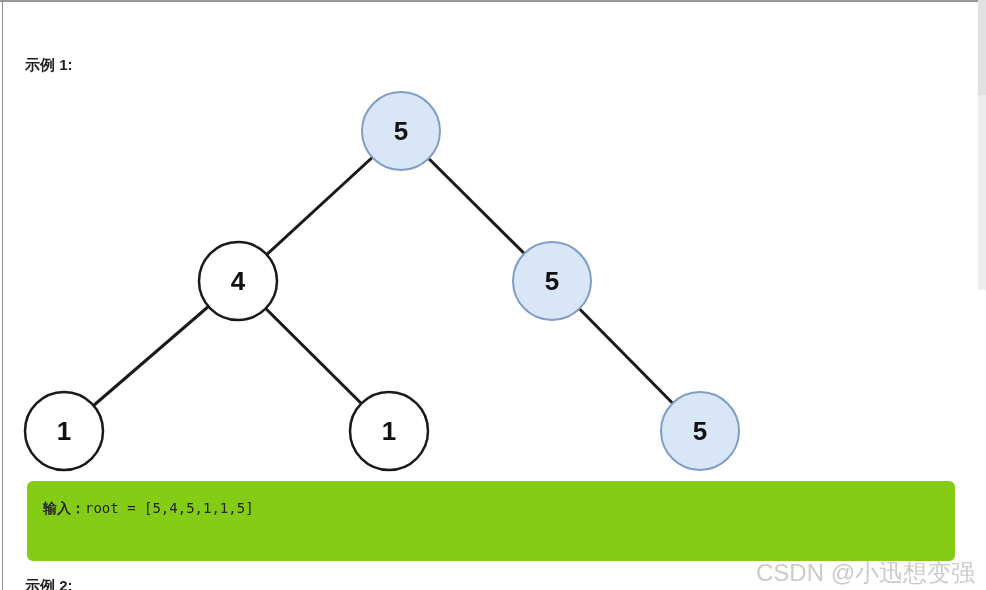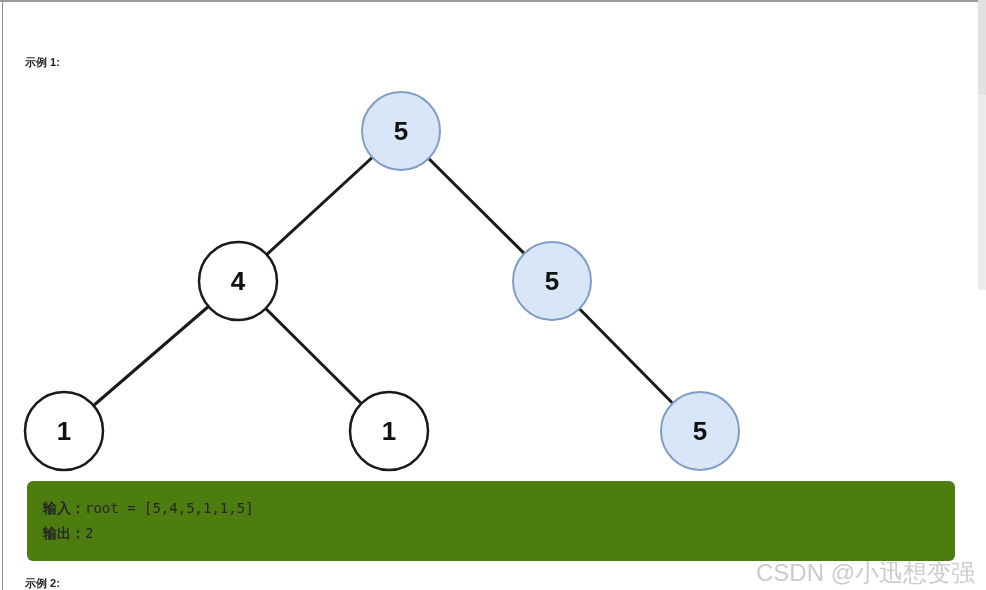--- a/index.html
+++ b/index.html
@@ -19,35 +19,35 @@
     position: absolute; right: 0; top: 0; width: 8px; height: 290px;
     background: #ececec;
   }
   .scrollbar-thumb {
     position: absolute; right: 0; top: 0; width: 8px; height: 95px;
     background: #dfe1e3;
   }
 
   .example-label {
     position: absolute;
-    font-size: 11px; font-weight: 700; color: #1f1f1f;
+    font-size: 15px; font-weight: 700; color: #1f1f1f;
     font-family: "Liberation Sans", sans-serif;
     white-space: nowrap; line-height: 1;
   }
   .example-1 { left: 25px; top: 57px; }
   .example-2 { left: 25px; top: 578px; }
 
   .tree-svg {
     position: absolute; left: 0; top: 0; width: 986px; height: 590px;
     pointer-events: none;
   }
 
   .code-block {
     position: absolute; left: 27px; top: 481px; width: 928px; height: 80px;
-    background: #4d7c0f; border-radius: 6px;
+    background: #84cc16; border-radius: 6px;
     padding: 15px 16px;
     font-family: "DejaVu Sans Mono", monospace;
     font-size: 14px; line-height: 25px; color: #262626;
     white-space: pre;
   }
   .code-line { display: block; }
   .code-label { font-weight: 700; }
 
   .watermark {
     position: absolute; right: 11px; top: 559px;
@@ -94,17 +94,17 @@
     <g>
       <circle cx="389" cy="431" r="39" fill="#ffffff" stroke="#1a1a1a" stroke-width="2.5"></circle>
       <text x="389" y="431" text-anchor="middle" dominant-baseline="central" fill="#111111" font-size="26" font-weight="700" font-family="&quot;Liberation Sans&quot;, sans-serif">1</text>
     </g>
     <g>
       <circle cx="700" cy="431" r="39" fill="#d8e6f8" stroke="#7f9dc7" stroke-width="2"></circle>
       <text x="700" y="431" text-anchor="middle" dominant-baseline="central" fill="#111111" font-size="26" font-weight="700" font-family="&quot;Liberation Sans&quot;, sans-serif">5</text>
     </g>
   </svg>
 
-<div class="code-block"><span class="code-line"><span class="code-label">输入：</span><span>root = [5,4,5,1,1,5]</span></span><span class="code-line"><span class="code-label">输出：</span><span>2</span></span></div>
+<div class="code-block"><span class="code-line"><span class="code-label">输入：</span><span>root = [5,4,5,1,1,5]</span></span></div>
 
 <div class="watermark">CSDN @小迅想变强</div>
 
 <div class="example-label example-2">示例 2:</div>
 
 </body></html>

